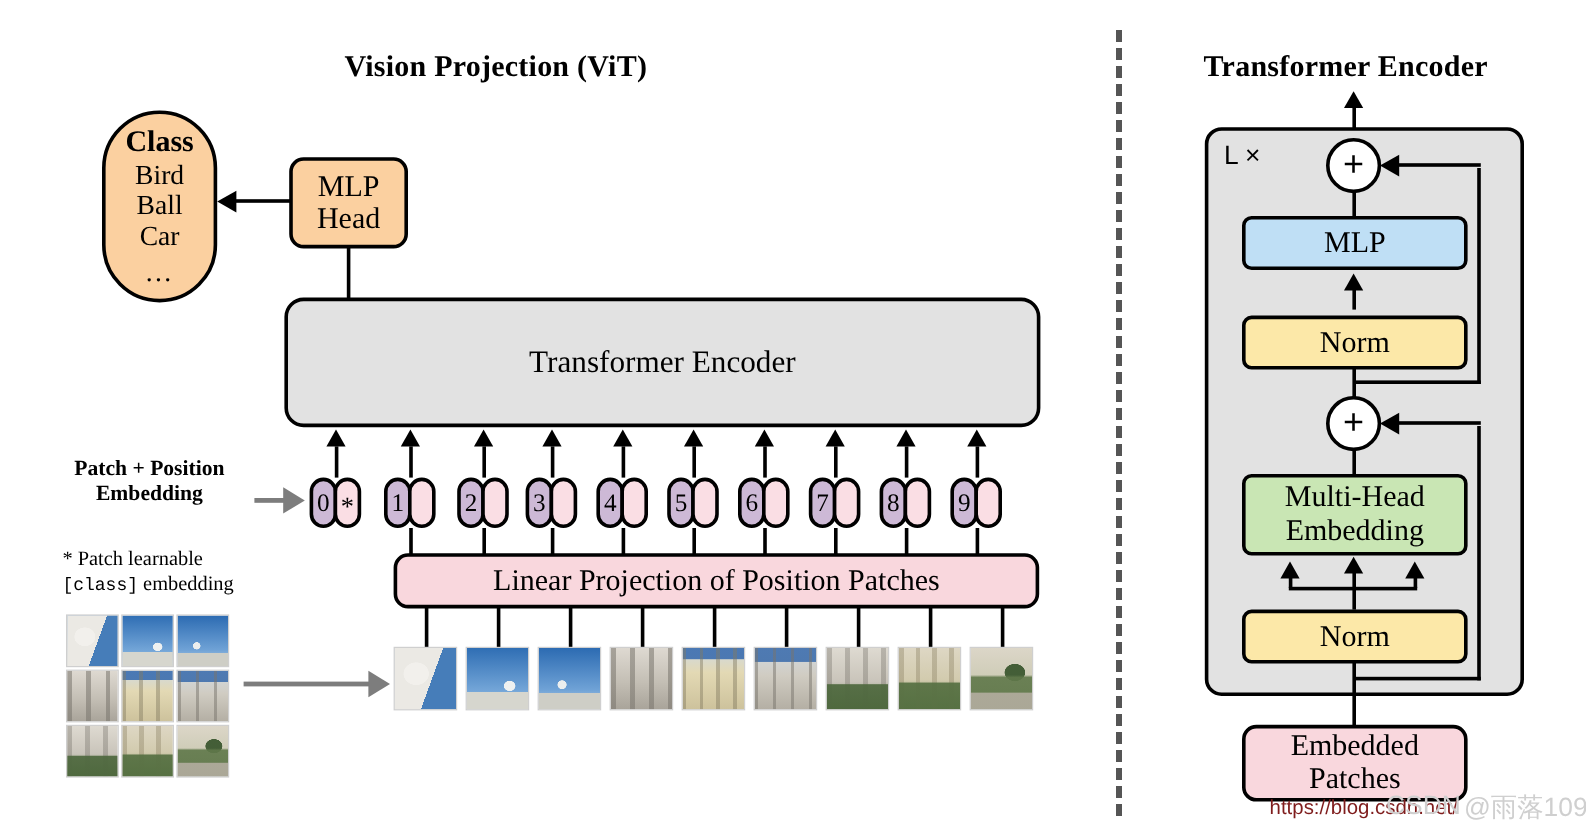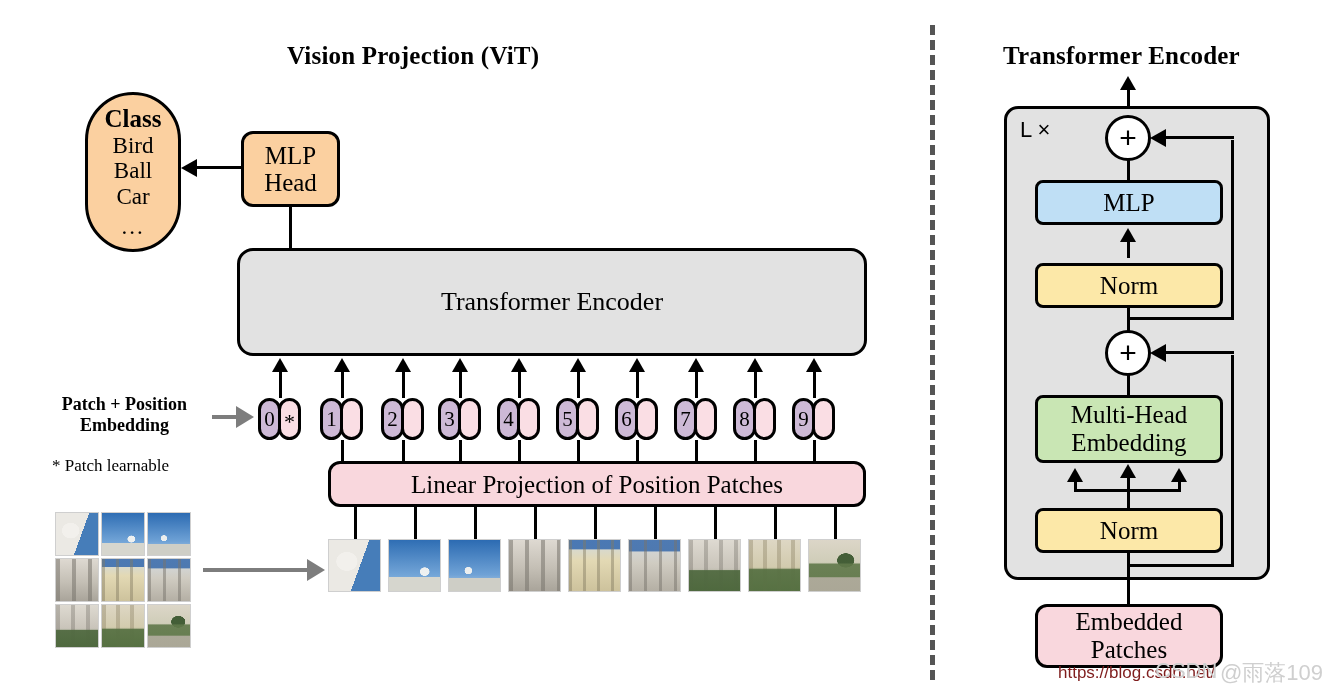--- a/index.html
+++ b/index.html
@@ -137,30 +137,33 @@
     <div class="abs vline" style="left: 636px; top: 372px; height: 26px;"></div>
     <div class="abs arr-up" style="left: 629px; top: 358px;"></div>
     <div class="abs vline" style="left: 695px; top: 372px; height: 26px;"></div>
     <div class="abs arr-up" style="left: 688px; top: 358px;"></div>
     <div class="abs vline" style="left: 754px; top: 372px; height: 26px;"></div>
     <div class="abs arr-up" style="left: 747px; top: 358px;"></div>
     <div class="abs vline" style="left: 813px; top: 372px; height: 26px;"></div>
     <div class="abs arr-up" style="left: 806px; top: 358px;"></div>
   </div>
 
-<div class="abs lbl-bold" style="left:42px;top:394px;width:165px;text-align:center;">
+<div class="abs lbl-bold" style="left:42px;top:380px;width:165px;text-align:center;">
   <div>Patch + Position</div>
   <div>Embedding</div>
 </div>
 
 <div class="abs garr-shaft" style="left:212px;top:415px;width:26px;"></div>
 <div class="abs garr-head" style="left:236px;top:406px;"></div>
 
 <div class="abs lbl-note" style="left:52px;top:455px;width:200px;">
   <div>* Patch learnable</div>
+  <div>
+    <span class="mono">[class]</span><span> embedding</span>
+  </div>
 </div>
 
 <div id="token-row" class="abs" style="left: 0px; top: 0px;">
     <div class="abs tok" style="left: 258px; top: 398px;">
       <div class="pl pos">0</div>
       <div class="pl pat" style="margin-left: -3px; font-size: 22px; padding-top: 6px;">*</div>
     </div>
     <div class="abs tok" style="left: 320px; top: 398px;">
       <div class="pl pos">1</div>
       <div class="pl pat" style="margin-left: -3px;"></div>

